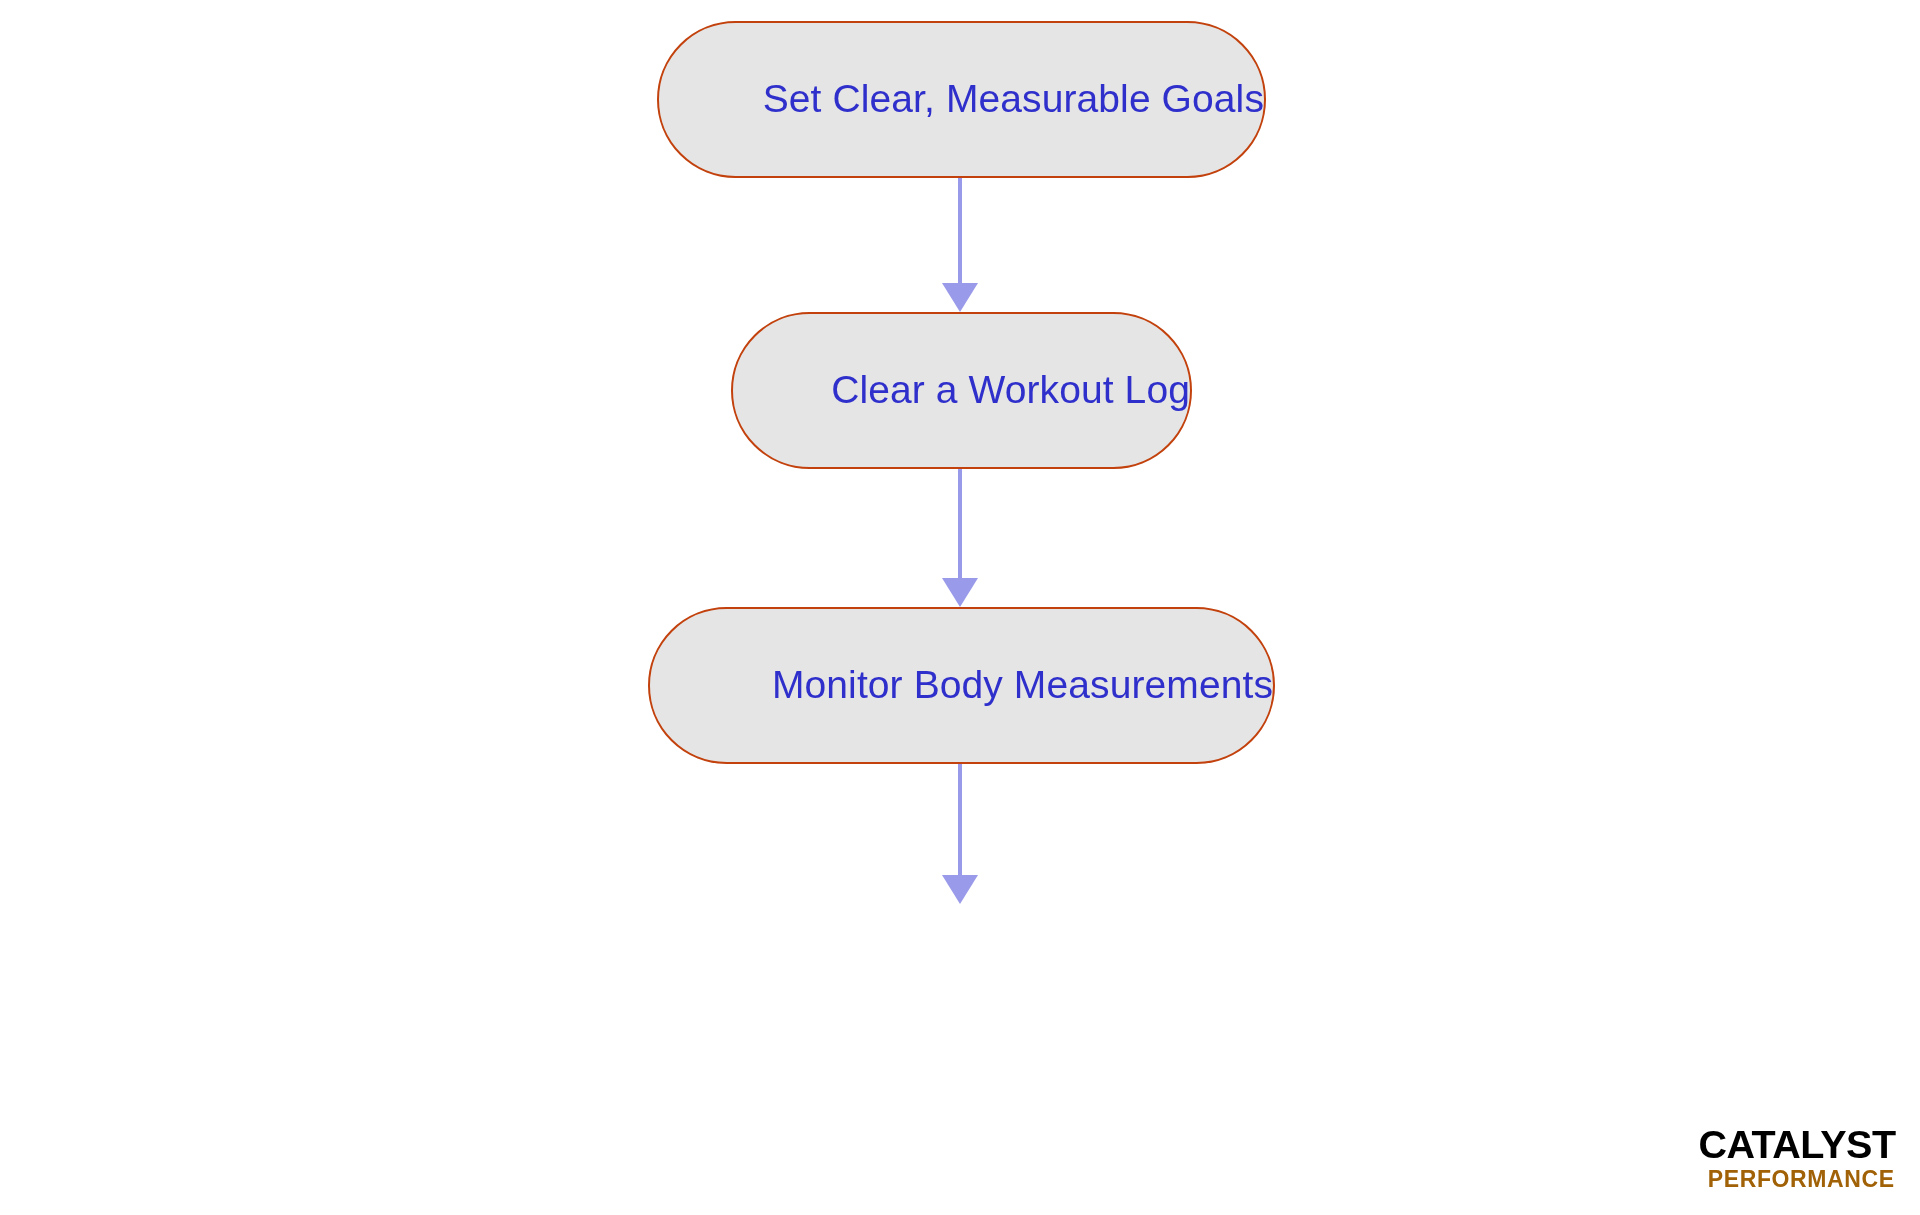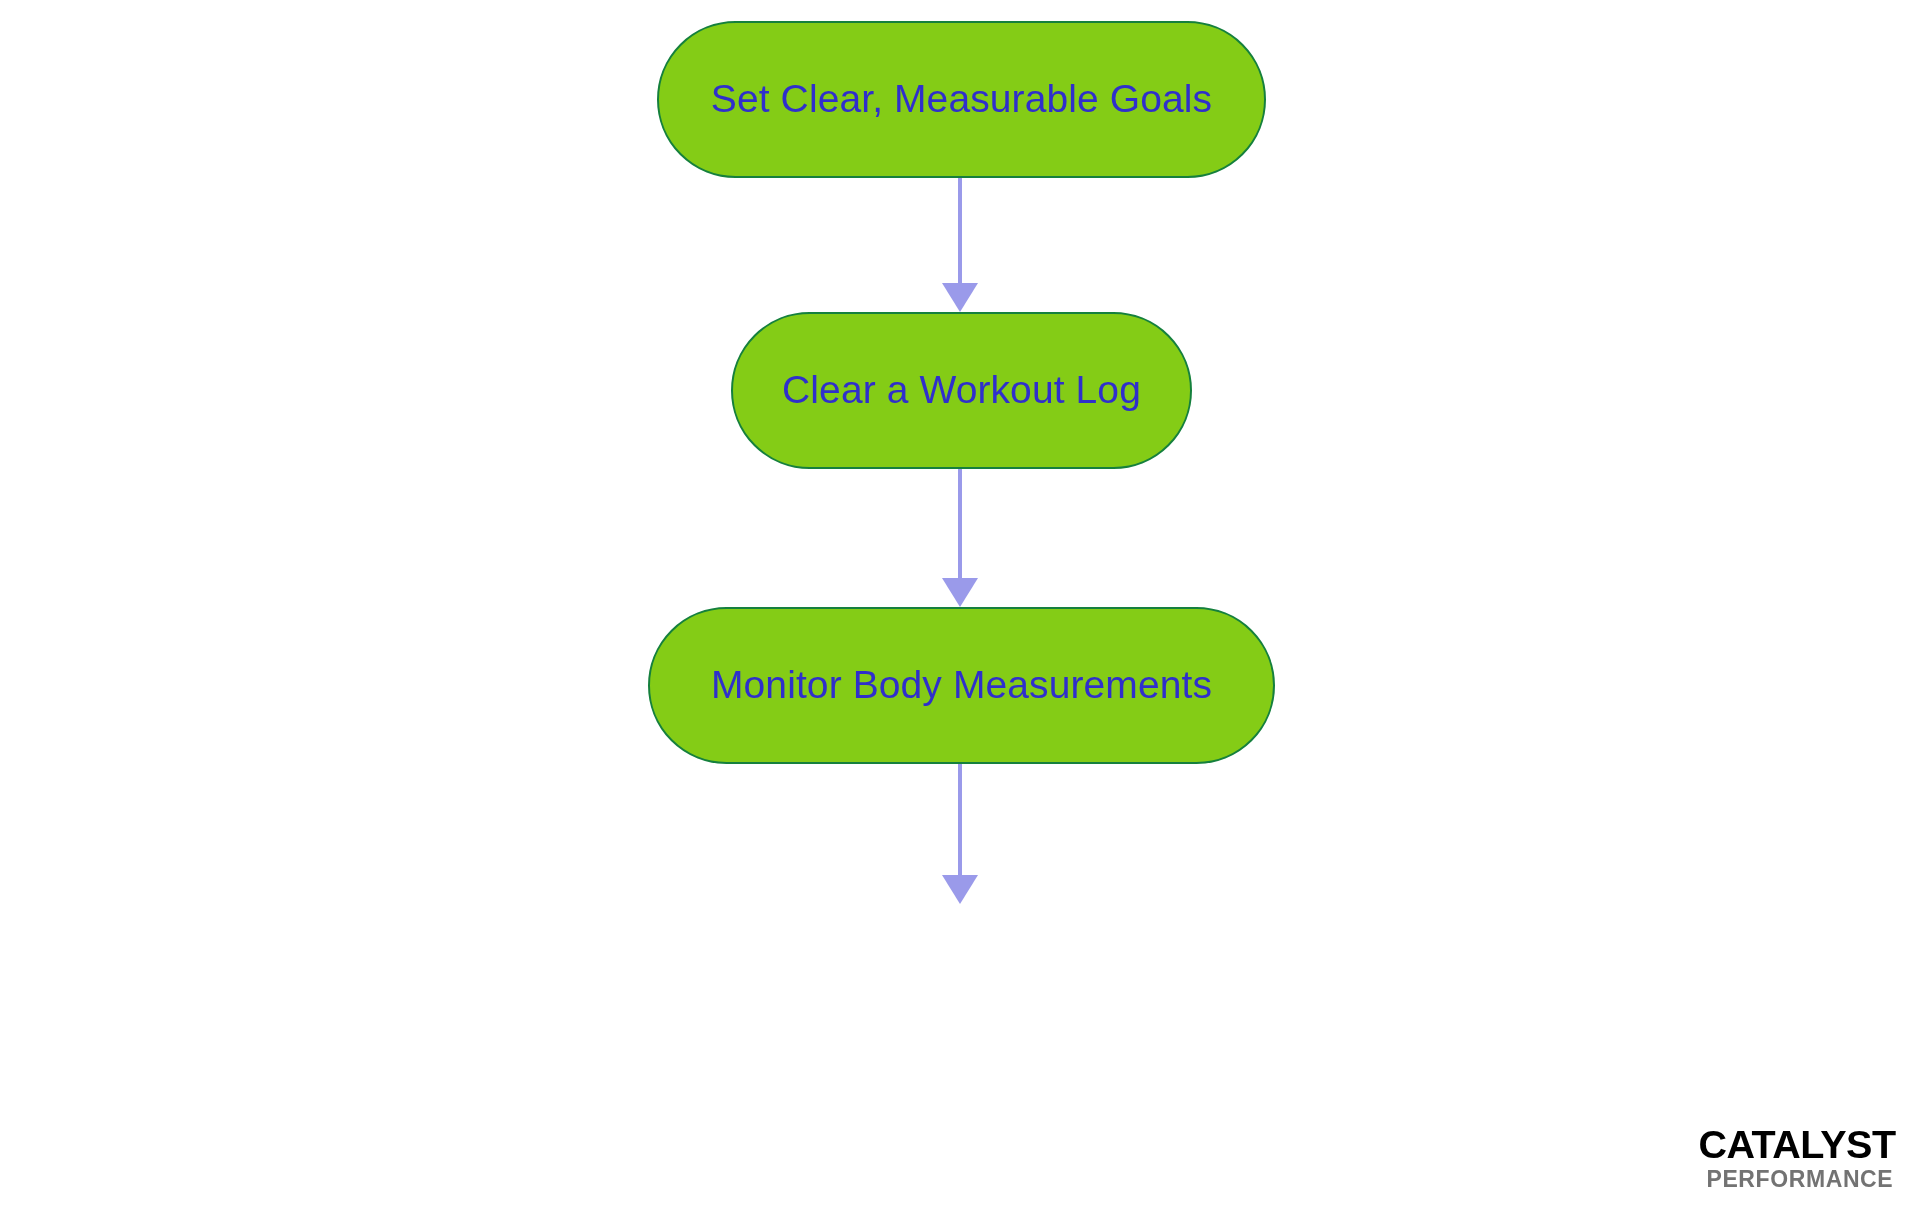--- a/index.html
+++ b/index.html
@@ -21,26 +21,26 @@
     left: 0;
     top: 0;
     width: 1920px;
     height: 1215px;
   }
 
   
   .node {
     position: absolute;
     box-sizing: border-box;
-    background: #84cc16;
-    border: 2px solid #15803d;
+    background: #e5e5e5;
+    border: 2px solid #c2410c;
     border-radius: 999px;
     display: flex;
     align-items: center;
-    justify-content: center;
+    justify-content: flex-end;
     text-align: center;
   }
   .node-label {
     color: #2f2fcc;
     font-size: 39px;
     font-weight: 400;
     letter-spacing: 0.1px;
     line-height: 1.15;
     white-space: nowrap;
   }
@@ -67,21 +67,21 @@
   }
   .conn-head {
     fill: #9a9aea;
   }
 
   
   #brand-logo {
     position: absolute;
     right: 24px;
     bottom: 24px;
-    text-align: left;
+    text-align: center;
     color: #000000;
     line-height: 1;
     margin-top: 12px;
   }
   #brand-logo .logo-primary {
     display: block;
     font-family: "Liberation Sans", "DejaVu Sans", sans-serif;
     font-weight: 700;
     font-size: 38px;
     letter-spacing: -0.5px;
@@ -91,21 +91,21 @@
   }
   #brand-logo .logo-secondary {
     display: block;
     margin-top: 4px;
     font-family: "Liberation Sans", "DejaVu Sans", sans-serif;
     font-weight: 700;
     font-size: 23px;
     letter-spacing: 0.6px;
     transform: scaleX(1.0);
     transform-origin: right center;
-    color: #737373;
+    color: #a16207;
   }
 </style>
 </head>
 <body>
 
 <div id="flowchart-canvas">
 
   <svg class="connector" viewBox="0 0 1920 1215" width="1920" height="1215" aria-hidden="true">
 
     <g>

